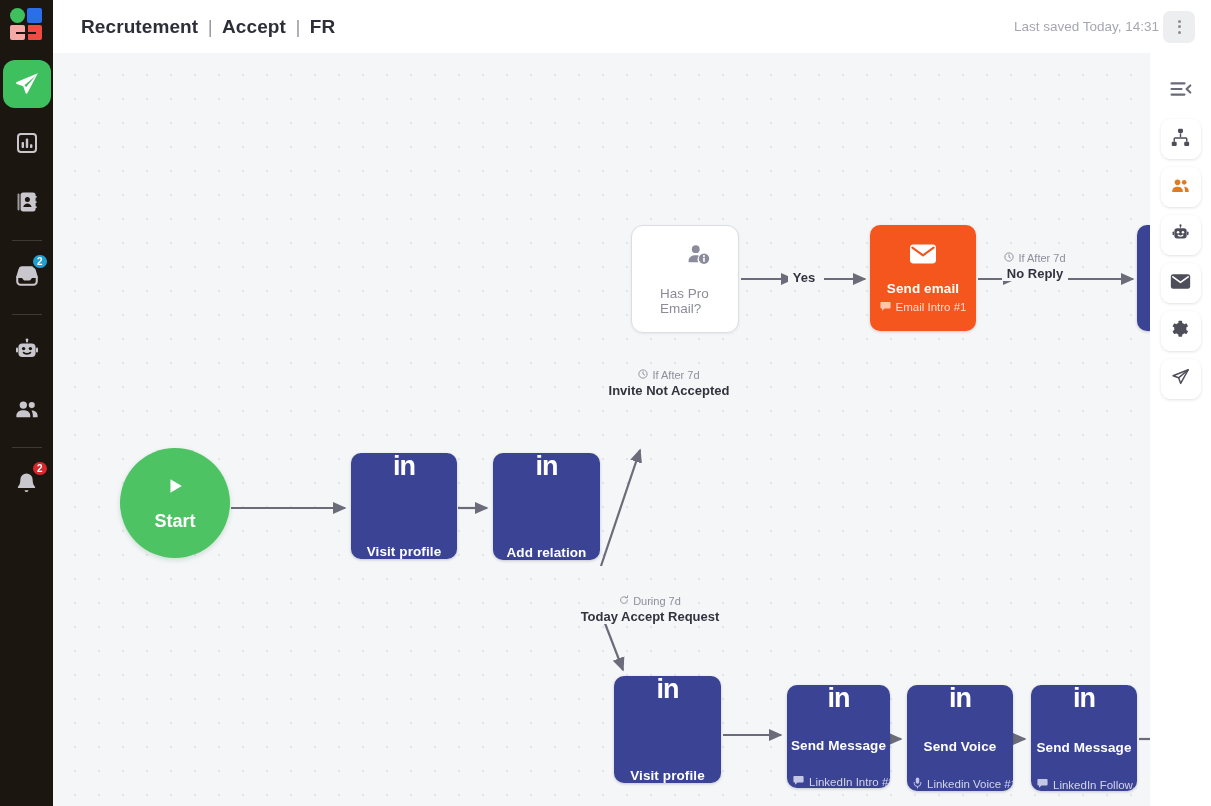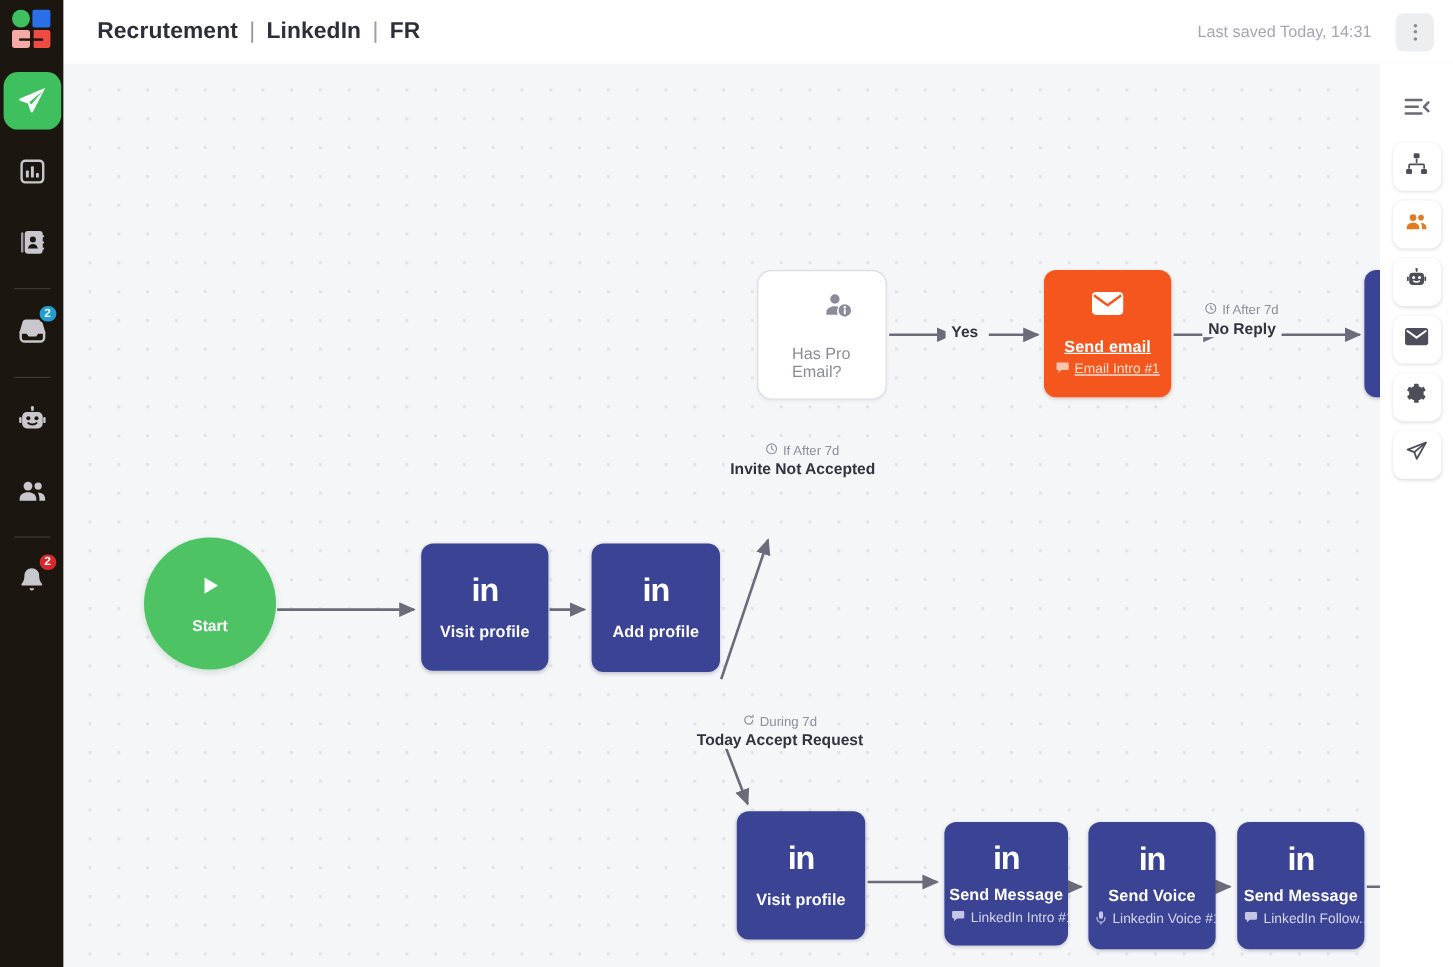--- a/index.html
+++ b/index.html
@@ -56,21 +56,21 @@
     width: 1158px; height: 53px;
     background: #ffffff;
     display: flex; align-items: center;
     padding: 0 16px 0 28px;
   }
   .title {
     font-size: 19px; color: #2e2e3a; font-weight: 600;
     letter-spacing: .1px; white-space: nowrap;
   }
   .title .sep { color: #9a9aa6; font-weight: 400; margin: 0 4px; }
-  .header-right { margin-left: auto; display: flex; align-items: center; gap: 20px; }
+  .header-right { margin-left: auto; display: flex; align-items: center; gap: 4px; }
   .saved { font-size: 13.5px; color: #a6a6b2; white-space: nowrap; }
   .kebab {
     width: 32px; height: 32px; border-radius: 7px; background: #eceef0;
     display: flex; flex-direction: column; align-items: center; justify-content: center; gap: 2.5px;
   }
   .kebab i { width: 3px; height: 3px; border-radius: 50%; background: #8b8b97; display: block; }
 
   
   .canvas {
     position: absolute; left: 53px; top: 53px;
@@ -80,21 +80,21 @@
     background-size: 24px 24px;
     background-position: 10px 10px;
     overflow: hidden;
   }
   #edges { position: absolute; left: 0; top: 0; width: 1158px; height: 753px; }
 
   .node { position: absolute; border-radius: 10px; }
   .node-li {
     background: #3b4395;
     box-shadow: 0 1px 3px rgba(20,22,60,.22);
-    display: flex; flex-direction: column; align-items: center; justify-content: center;
+    display: flex; flex-direction: column; align-items: center; justify-content: space-between;
     color: #fff;
   }
   .node-li .in-logo {
     font-size: 27px; font-weight: 700; letter-spacing: -1px;
     line-height: 1; margin-bottom: 13px; color:#fff;
   }
   .node-title { font-size: 13.5px; font-weight: 700; letter-spacing: .1px; }
   .node-sub {
     font-size: 11.5px; color: #d2d4ea; margin-top: 5px;
     display: flex; align-items: center; gap: 5px;
@@ -120,21 +120,21 @@
     padding-left: 28px;
   }
   .node-cond .cond-label { font-size: 13.5px; color: #8c8c99; margin-top: 14px; }
 
   .node-start {
     background: #4ec364; border-radius: 50%;
     display: flex; flex-direction: column; align-items: center; justify-content: center;
     color: #fff; box-shadow: 0 2px 5px rgba(40,120,60,.2);
   }
   .node-start .play { margin-bottom: 10px; }
-  .node-start .s-label { font-size: 13px; font-weight: 700; }
+  .node-start .s-label { font-size: 18px; font-weight: 700; }
 
   .edge-label {
     position: absolute; text-align: center; white-space: nowrap;
   }
   .edge-label .cond-line {
     font-size: 11px; color: #8e8e9c;
     display: flex; align-items: center; justify-content: center; gap: 4px;
   }
   .edge-label .main-line {
     font-size: 13px; font-weight: 700; color: #33333f;
@@ -257,21 +257,21 @@
             <path d="M12 2.4a5.9 5.9 0 00-5.9 5.9c0 4.2-1.4 5.6-2.2 6.5-.5.5-.2 1.5.6 1.5h15a.9.9 0 00.6-1.5c-.8-.9-2.2-2.3-2.2-6.5A5.9 5.9 0 0012 2.4z"></path>
             <path d="M10.2 18.4h3.6c0 1-.8 1.8-1.8 1.8s-1.8-.8-1.8-1.8z"></path>
           </svg>
       </span>
       <span class="badge red">2</span>
     </div>
   </div>
 
   <div class="header">
     <div class="title">
-      <span>Recrutement</span><span class="sep">&nbsp;|&nbsp;</span><span>LinkedIn</span><span class="sep">&nbsp;|&nbsp;</span><span>FR</span>
+      <span>Recrutement</span><span class="sep">&nbsp;|&nbsp;</span><span>Accept</span><span class="sep">&nbsp;|&nbsp;</span><span>FR</span>
     </div>
     <div class="header-right">
       <div class="saved">Last saved Today, 14:31</div>
       <div class="kebab">
         <i></i>
         <i></i>
         <i></i>
       </div>
     </div>
   </div>
@@ -309,37 +309,37 @@
       <span class="s-label">Start</span>
     </div>
 
     <div class="node node-li" style="left:298px;top:400px;width:106px;height:106px;">
       <span class="in-logo">in</span>
       <span class="node-title">Visit profile</span>
     </div>
 
     <div class="node node-li" style="left:440px;top:400px;width:107px;height:107px;">
       <span class="in-logo">in</span>
-      <span class="node-title">Add profile</span>
+      <span class="node-title">Add relation</span>
     </div>
 
     <div class="node node-cond" style="left:578px;top:172px;width:108px;height:108px;">
       <span>
         <svg width="26" height="26" viewBox="0 0 24 24" fill="#8b8b9b">
             <circle cx="9" cy="6.6" r="3.6"></circle>
             <path d="M2.4 17.4c0-3.4 2.9-5.2 6.6-5.2 1 0 2 .14 2.9.42a5.6 5.6 0 00-.5 6.18H2.4z"></path>
             <circle cx="16.6" cy="15.4" r="4.8" fill="#8b8b9b"></circle>
             <circle cx="16.6" cy="12.9" r=".95" fill="#fff"></circle>
             <rect x="15.85" y="14.4" width="1.5" height="4" rx=".7" fill="#fff"></rect>
           </svg>
       </span>
       <span class="cond-label">Has Pro Email?</span>
     </div>
 
-    <div class="node node-email" style="left:817px;top:172px;width:106px;height:106px;text-decoration:underline;">
+    <div class="node node-email" style="left:817px;top:172px;width:106px;height:106px;">
       <span class="mail-ico">
         <svg width="28" height="22" viewBox="0 0 28 22">
             <rect x="1" y="1.4" width="26" height="19" rx="3.4" fill="#ffffff"></rect>
             <path d="M3.4 4.6L14 12.4 24.6 4.6" stroke="#f4561e" stroke-width="2.1" fill="none" stroke-linecap="round" stroke-linejoin="round"></path>
           </svg>
       </span>
       <span class="node-title">Send email</span>
       <span class="node-sub">
         <span>
           <svg width="11" height="11" viewBox="0 0 16 16" fill="#ffc6ab">

